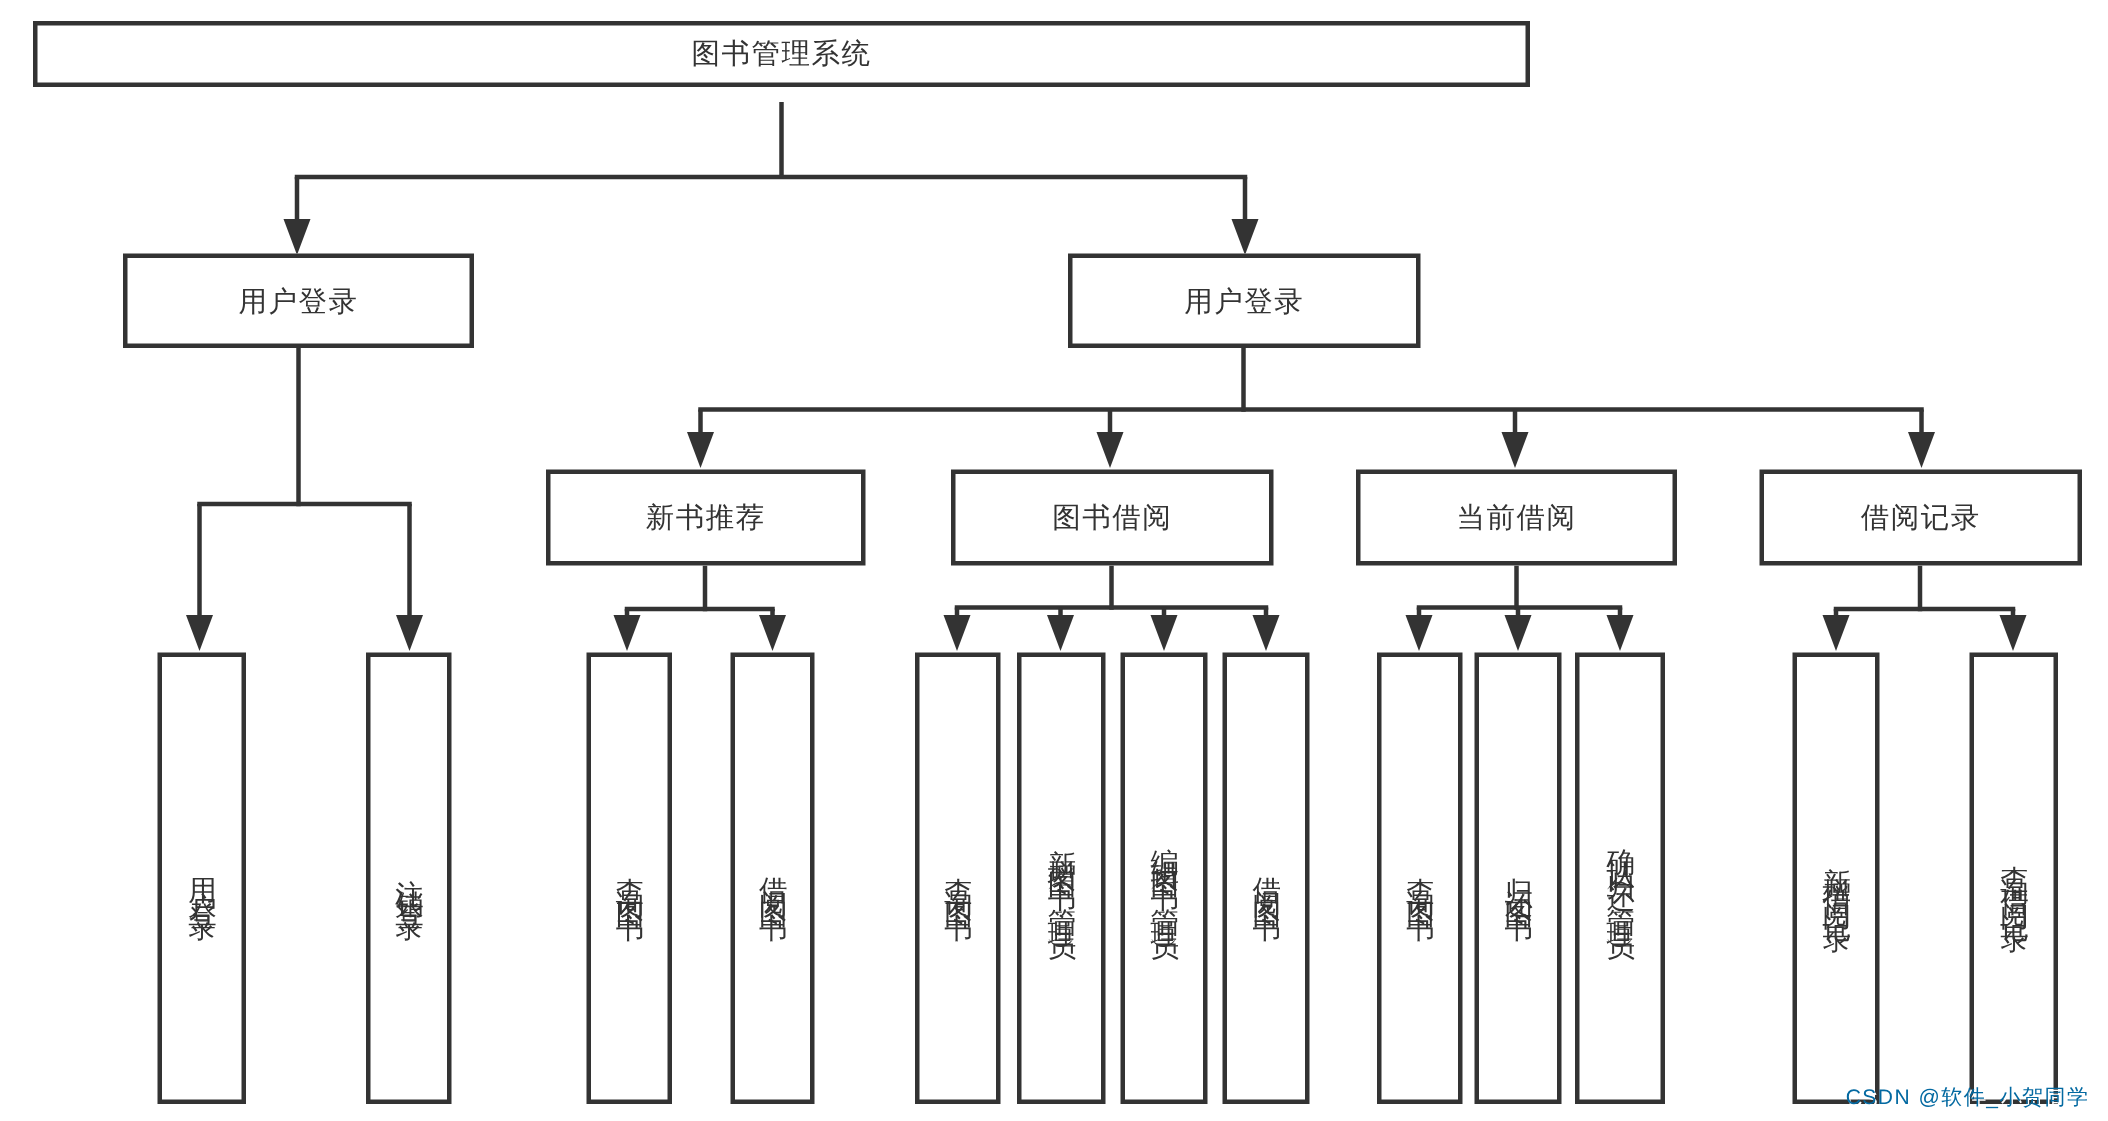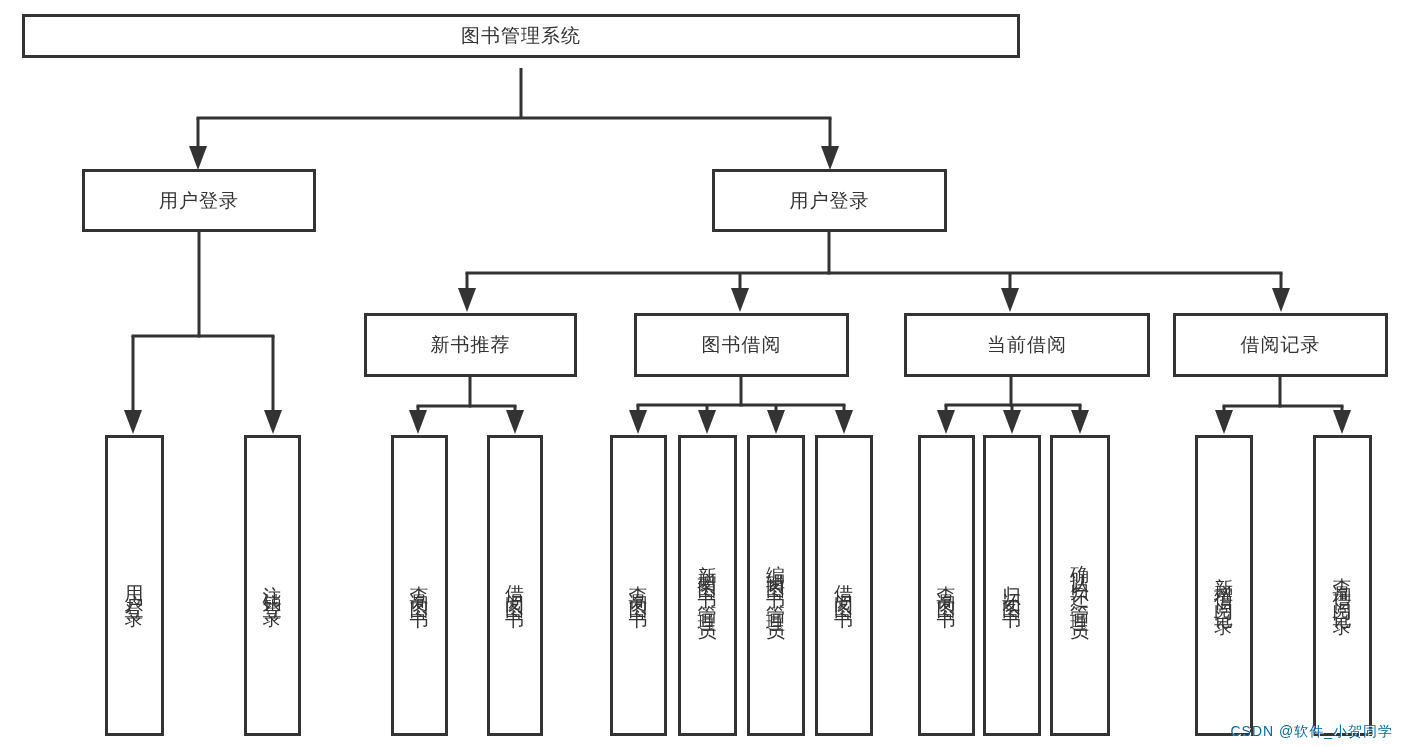--- a/index.html
+++ b/index.html
@@ -104,21 +104,21 @@
   <div class="box" style="left:712px;top:169px;width:235px;height:63px;">
     <span class="hlabel">用户登录</span>
   </div>
 
   <div class="box" style="left:634px;top:313px;width:215px;height:64px;">
     <span class="hlabel">图书借阅</span>
   </div>
   <div class="box" style="left:364px;top:313px;width:213px;height:64px;">
     <span class="hlabel">新书推荐</span>
   </div>
-  <div class="box" style="left:904px;top:313px;width:246px;height:64px;">
+  <div class="box" style="left:904px;top:313px;width:214px;height:64px;">
     <span class="hlabel">当前借阅</span>
   </div>
   <div class="box" style="left:1173px;top:313px;width:215px;height:64px;">
     <span class="hlabel">借阅记录</span>
   </div>
 
   <div class="box leaf" style="left:105px;width:59px;">
     <span class="vlabel">用户登录</span>
   </div>
   <div class="box leaf" style="left:244px;width:57px;">

